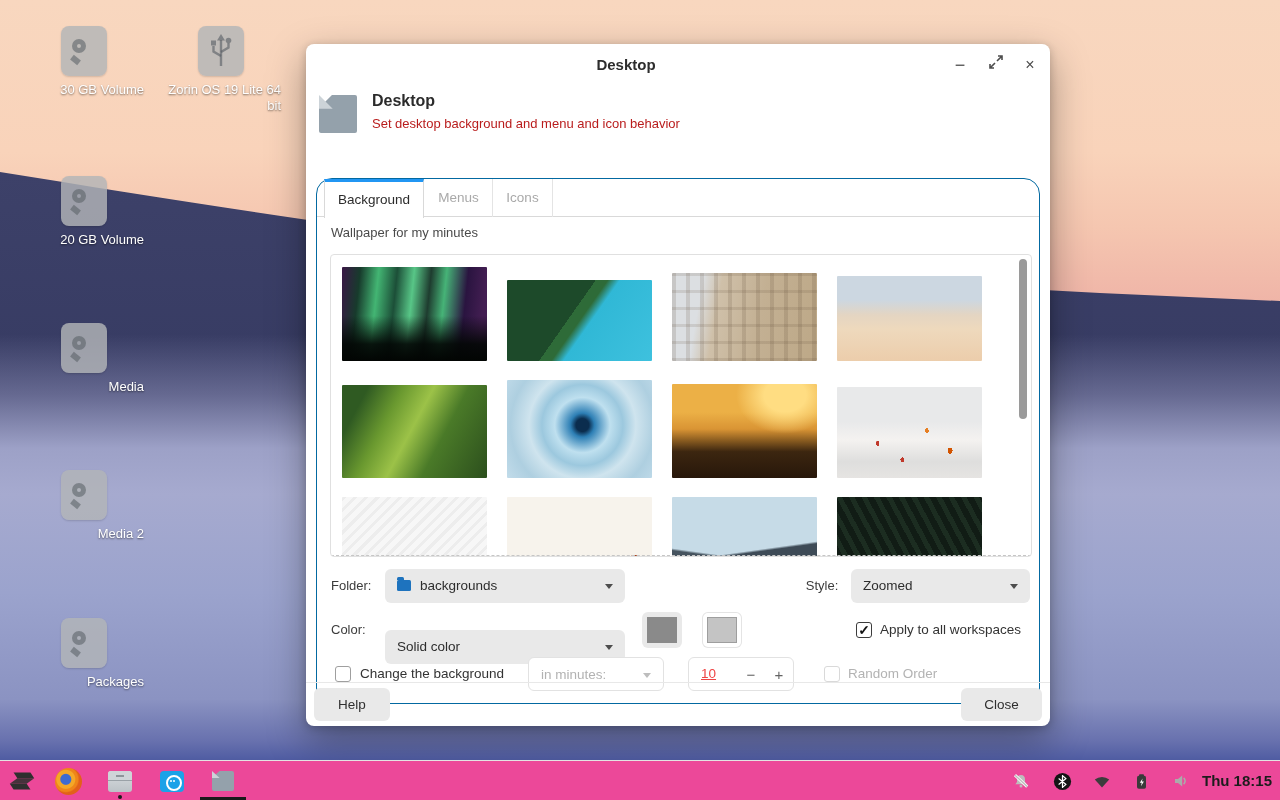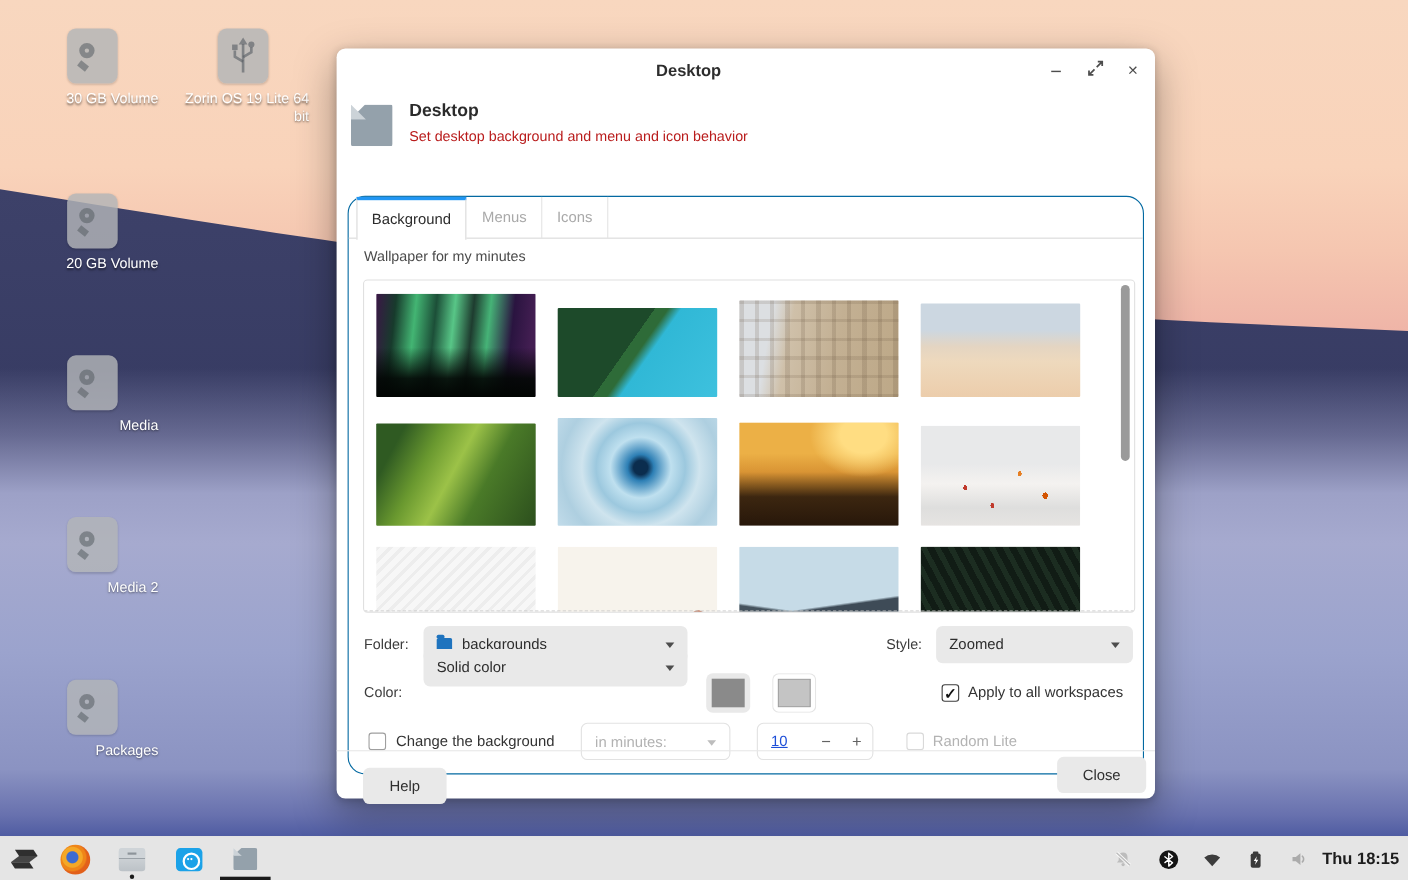--- a/index.html
+++ b/index.html
@@ -134,36 +134,36 @@
   .cb-label.dim { color:#b3b3b3; }
 
   .swatch-btn { position:absolute; width:40px; height:36px; border-radius:6px;
     background:#e9e9e9; border:none; cursor:pointer; }
   .swatch-btn.light { background:#fff; box-shadow:inset 0 0 0 1px #e4e4e4; }
   .swatch-btn .sw { position:absolute; left:5px; top:5px; right:5px; bottom:5px; }
   .swatch-btn.light .sw { box-shadow:inset 0 0 0 1px #9e9e9e; }
 
   .spin { position:absolute; height:34px; background:#fff; border:1px solid #e2e2e2;
     border-radius:6px; }
-  .spin .val { position:absolute; left:12px; top:0; line-height:32px; font-size:13.5px; color:#1d4ed8;text-decoration:underline; }
+  .spin .val { position:absolute; left:12px; top:0; line-height:32px; font-size:13.5px; color:#ef4444;text-decoration:underline; }
   .spin .sbtn { position:absolute; top:0; width:28px; height:32px; border:none; background:none;
     font-size:15px; color:#636363; cursor:pointer; }
   .spin .minus { right:28px; }
   .spin .plus { right:0; }
 
   .action-area { position:absolute; left:0; top:638px; width:100%; height:44px;
     border-top:1px solid #e8e8e8; }
   .pushbtn { position:absolute; top:5px; height:33px; background:#e9e9e9; border:none;
     border-radius:6px; font-size:13.5px; color:#2f2f2f; cursor:pointer; font-family:inherit; }
-  .pushbtn.help { left:24px; width:76px;margin-top:10px; }
+  .pushbtn.help { left:8px; width:76px; }
   .pushbtn.close { right:8px; width:81px; }
 
   
   .taskbar { position:absolute; left:0; top:760px; width:1280px; height:40px;
-    background:#e5e5e5; border-top:1px solid #e3e3e3; }
+    background:#ec4899; border-top:1px solid #e3e3e3; }
   .tb-item { position:absolute; top:0; height:40px; display:flex; align-items:center;
     justify-content:center; cursor:pointer; }
   .run-dot { position:absolute; left:50%; bottom:2px; width:4px; height:4px; margin-left:-2px;
     border-radius:50%; background:#1a1a1a; }
   .active-bar { position:absolute; left:50%; bottom:1px; width:46px; height:3px; margin-left:-23px;
     background:#1a1a1a; }
   .ff-icon { width:27px; height:27px; border-radius:50%;
     background:radial-gradient(circle at 40% 42%, #3d6bd0 0 5px, #f4a827 6px 9px, #ef8519 10px 12px, #e2601a 13.5px); }
   .fm-icon { width:24px; height:21px; border-radius:3px; position:relative;
     background:linear-gradient(#d8dcdf,#bcc2c7); }
@@ -313,21 +313,21 @@
       <span class="folder-glyph"></span><span>backgrounds</span>
       <span class="caret"></span>
     </div>
     <div class="flabel" style="left:485px; top:390px; width:40px; text-align:center;">Style:</div>
     <div class="combo" style="left:534px; top:390px; width:179px;">
       <span>Zoomed</span>
       <span class="caret"></span>
     </div>
 
     <div class="flabel" style="left:14px; top:434px;">Color:</div>
-    <div class="combo" style="left:68px; top:411px; width:240px;">
+    <div class="combo" style="left:68px; top:451px; width:240px;">
       <span>Solid color</span>
       <span class="caret"></span>
     </div>
     <button class="swatch-btn" style="left:325px; top:433px;">
       <span class="sw" style="background: rgb(138, 138, 138);"></span>
     </button>
     <button class="swatch-btn light" style="left:385px; top:433px;">
       <span class="sw" style="background: rgb(196, 196, 196);"></span>
     </button>
     <div class="checkbox checked" style="left:539px; top:443px;">✓</div>
@@ -338,21 +338,21 @@
     <div class="combo disabled" style="left:211px; top:478px; width:136px;">
       <span>in minutes:</span>
       <span class="caret"></span>
     </div>
     <div class="spin" style="left:371px; top:478px; width:106px;">
       <span class="val">10</span>
       <button class="sbtn minus">−</button>
       <button class="sbtn plus">+</button>
     </div>
     <div class="checkbox dim" style="left:507px; top:487px;"></div>
-    <div class="cb-label dim" style="left:531px; top:486px;">Random Lite</div>
+    <div class="cb-label dim" style="left:531px; top:486px;">Random Order</div>
   </div>
 
   <div class="action-area">
     <button class="pushbtn help">Help</button>
     <button class="pushbtn close">Close</button>
   </div>
 </div>
 
 <div class="taskbar">
   <div class="tb-item" style="left:4px; width:36px;">

